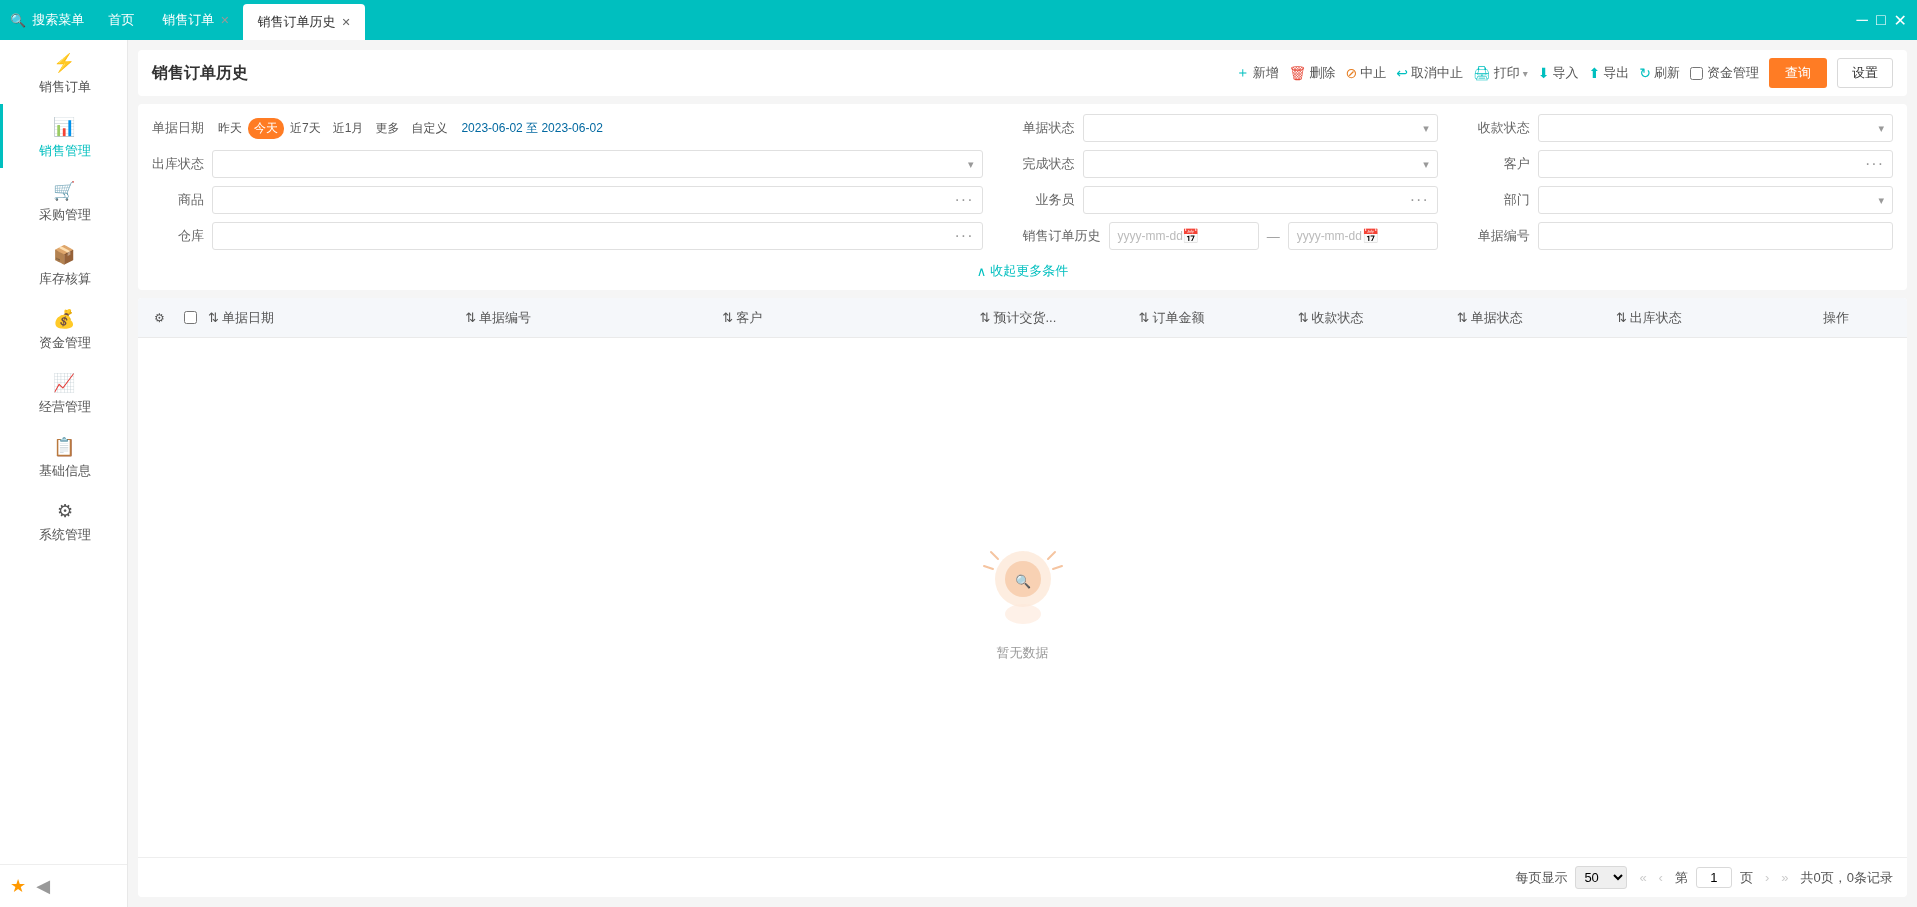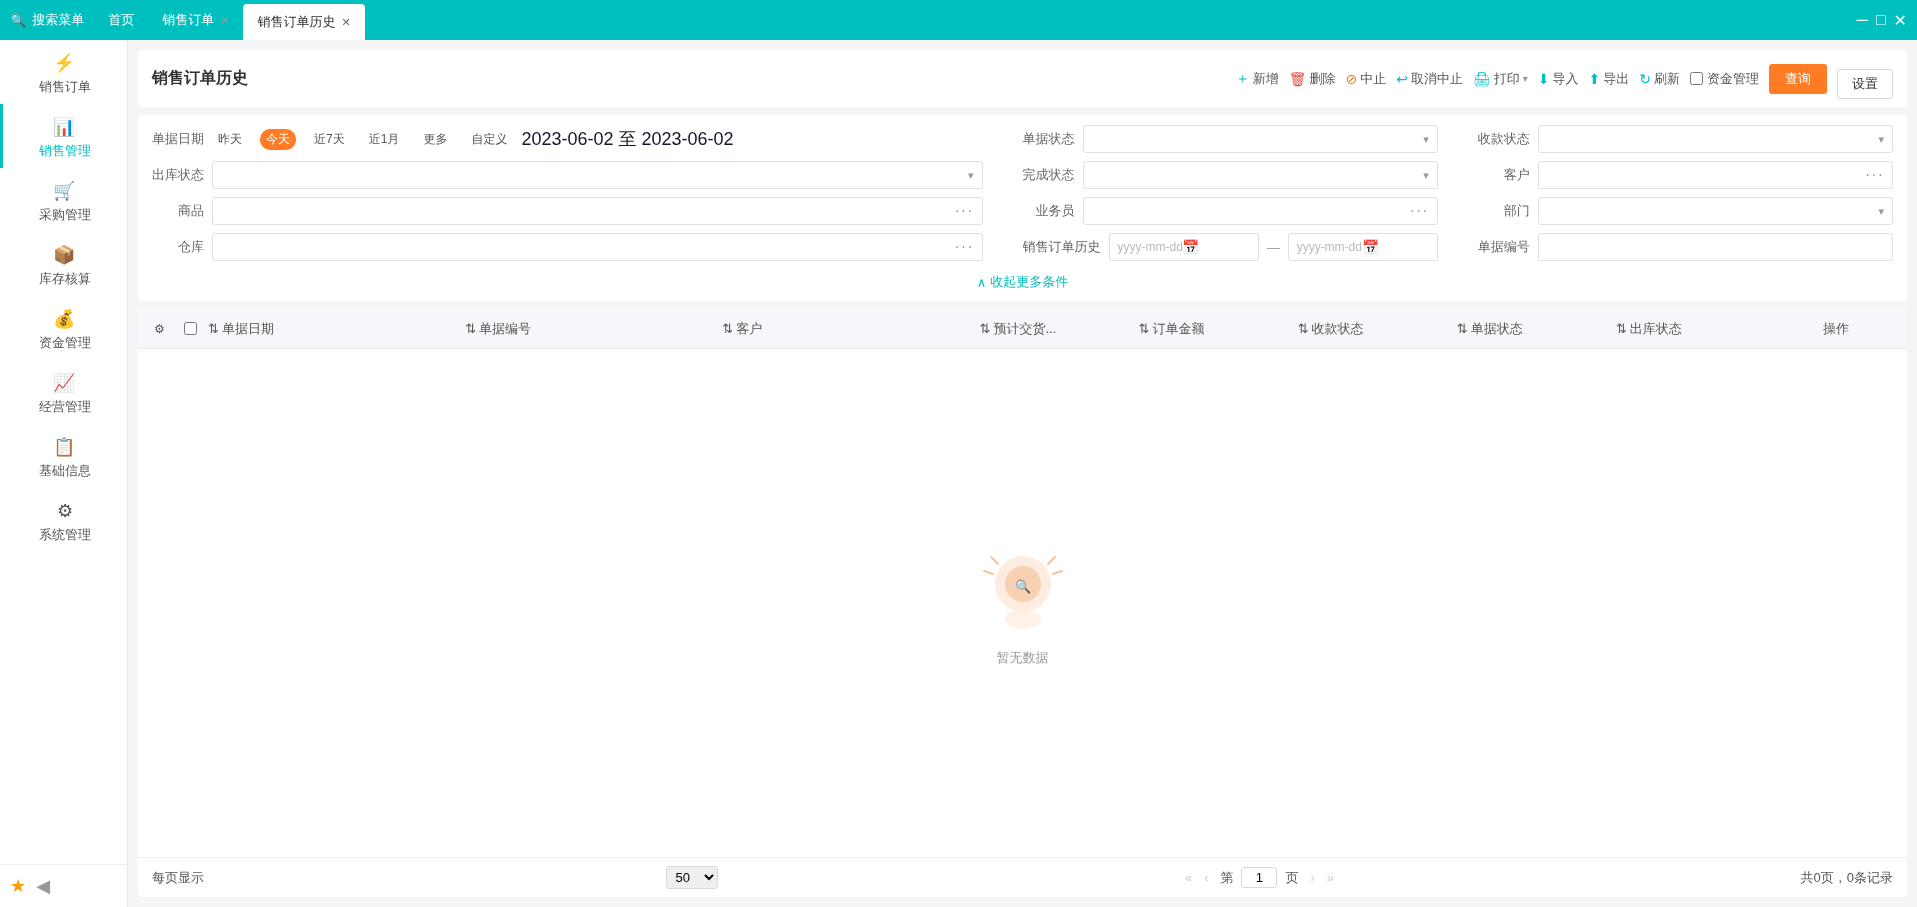--- a/index.html
+++ b/index.html
@@ -127,21 +127,20 @@
       font-size: 13px;
     }
     .btn-settings {
       background: #fff;
       color: #333;
       border: 1px solid #d9d9d9;
       padding: 5px 14px;
       border-radius: 3px;
       cursor: pointer;
       font-size: 13px;
-      margin-top: 11px;
     }
     .display-toggle { display: flex; align-items: center; gap: 4px; color: #555; font-size: 12px; }
     .display-toggle input { cursor: pointer; }
 
     
     .filter-panel {
       background: #fff;
       border-radius: 4px;
       padding: 10px 14px;
     }
@@ -177,38 +176,38 @@
       font-size: 13px;
       min-height: 28px;
       cursor: pointer;
       position: relative;
     }
     .filter-control .arrow { margin-left: auto; color: #999; font-size: 11px; }
     .filter-control .dots { margin-left: auto; color: #999; font-size: 16px; letter-spacing: 1px; }
     .date-range-pills {
       display: flex;
       align-items: center;
-      gap: 12px;
+      gap: 0;
       flex-wrap: nowrap;
     }
     .date-pill {
       padding: 2px 6px;
       border-radius: 3px;
       font-size: 12px;
       cursor: pointer;
       color: #555;
     }
     .date-pill.active {
       background: #ff7c24;
       color: #fff;
       border-radius: 10px;
     }
     .date-range-value {
-      font-size: 18px;
-      color: #0f172a;
+      font-size: 12px;
+      color: #0369a1;
       margin-left: 4px;
       text-align: center;
     }
     .collapse-more {
       text-align: center;
       color: #00bfbf;
       font-size: 13px;
       cursor: pointer;
       padding: 4px 0 0;
       display: flex;
@@ -266,21 +265,21 @@
     }
     .empty-text { color: #999; font-size: 13px; }
 
     
     .pagination {
       height: 40px;
       background: #fff;
       border-top: 1px solid #eee;
       display: flex;
       align-items: center;
-      justify-content: space-between;
+      justify-content: flex-end;
       padding: 0 14px;
       gap: 8px;
       flex-shrink: 0;
       border-radius: 0 0 4px 4px;
     }
     .page-size-label { color: #555; font-size: 13px; }
     .page-size-select {
       border: 1px solid #d9d9d9;
       border-radius: 3px;
       padding: 2px 4px;

